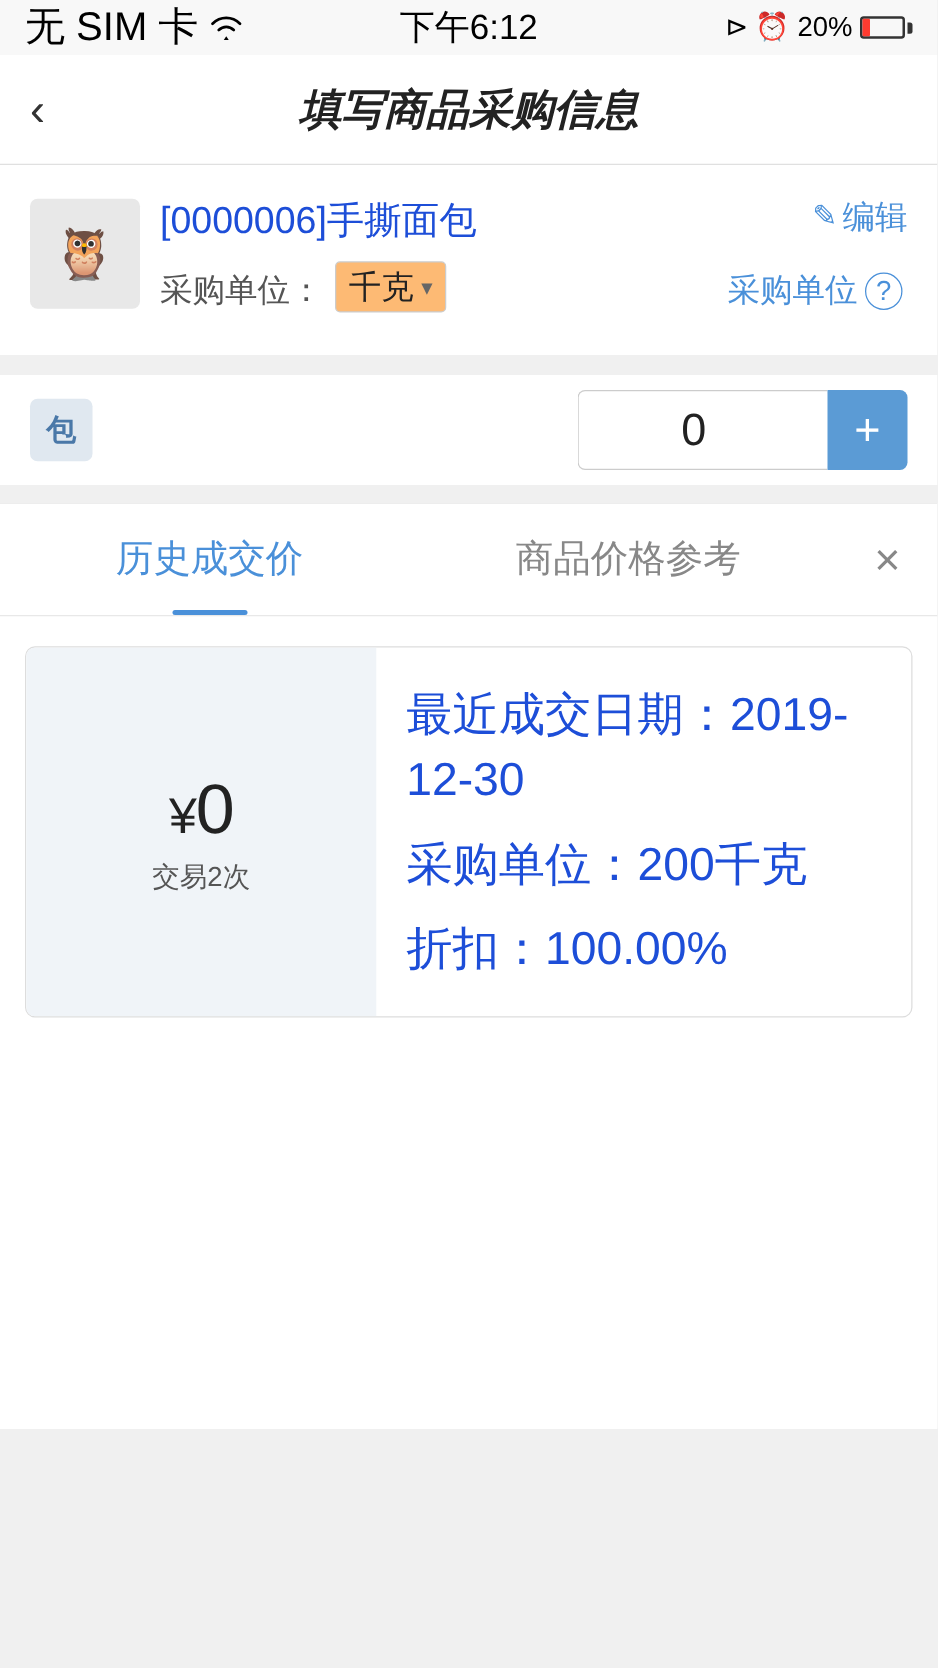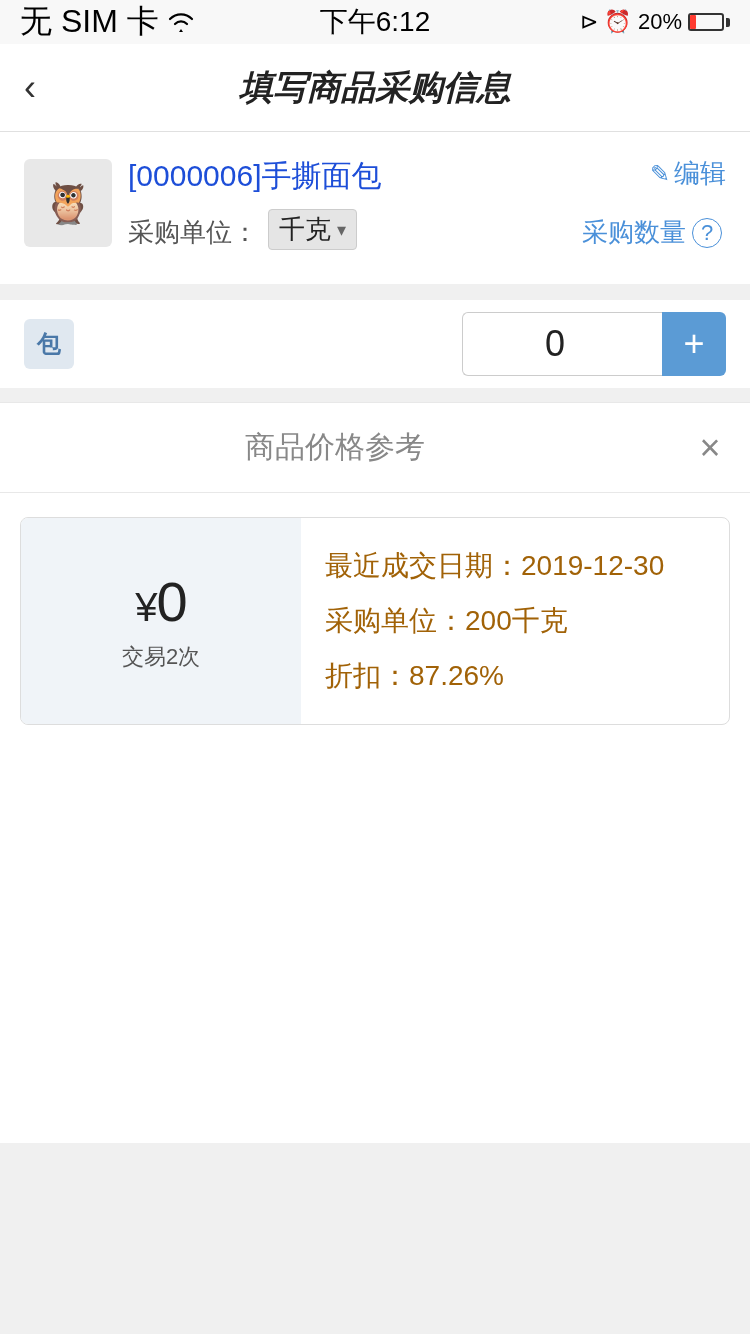--- a/index.html
+++ b/index.html
@@ -146,21 +146,21 @@
       gap: 10px;
       font-size: 26px;
       color: #555;
     }
     .unit-selector {
       display: flex;
       align-items: center;
       border: 1px solid #ccc;
       border-radius: 4px;
       padding: 2px 10px;
-      background: #e5e5e5;
+      background: #fdba74;
       gap: 6px;
       cursor: pointer;
     }
     .unit-selector span {
       font-size: 26px;
       color: #222;
     }
     .unit-selector .arrow-down {
       font-size: 18px;
       color: #666;
@@ -348,22 +348,22 @@
     }
     .history-right {
       flex: 1;
       padding: 28px 24px;
       display: flex;
       flex-direction: column;
       gap: 16px;
       justify-content: center;
     }
     .history-detail-row {
-      font-size: 28px;
-      color: #a16207;
+      font-size: 37px;
+      color: #1d4ed8;
       line-height: 1.4;
     }
 
     
     .content-area {
       background: #fff;
       min-height: 650px;
     }
   </style>
 </head>
@@ -416,21 +416,21 @@
         </div>
       </div>
     </div>
     <div style="display:flex;flex-direction:column;align-items:flex-end;gap:24px;">
       <div class="edit-link">
         <span style="font-size:24px;">✎</span>
         <span>编辑</span>
       </div>
       <div class="price-ref-row">
         <span class="price-ref-link">
-          <span>采购数量</span>
+          <span>采购单位</span>
           <span style="width:30px;height:30px;border-radius:50%;border:1.5px solid #4a90d9;display:inline-flex;align-items:center;justify-content:center;font-size:22px;color:#4a90d9;">?</span>
         </span>
       </div>
     </div>
   </div>
 </div>
 
 <div class="section-divider"></div>
 
 <div class="quantity-section">
@@ -442,20 +442,24 @@
   <div class="quantity-input-area">
     <input type="number" class="quantity-input" value="0" style="">
     <button class="quantity-plus-btn">
       <span>+</span>
     </button>
   </div>
 </div>
 
 <div class="tabs-section">
   <div class="tabs-header">
+    <div class="tab-item">
+      <span class="tab-label active">历史成交价</span>
+      <div class="tab-indicator"></div>
+    </div>
     <div class="tab-item">
       <span class="tab-label">商品价格参考</span>
     </div>
     <div class="tab-close-btn">
       <span>×</span>
     </div>
   </div>
 
   <div class="tab-content content-area">
     <div class="history-card">
@@ -466,18 +470,18 @@
         <div class="history-count">交易2次</div>
       </div>
       <div class="history-right">
         <div class="history-detail-row">
           <span>最近成交日期：</span><span>2019-12-30</span>
         </div>
         <div class="history-detail-row">
           <span>采购单位：</span><span>200千克</span>
         </div>
         <div class="history-detail-row">
-          <span>折扣：</span><span>87.26%</span>
+          <span>折扣：</span><span>100.00%</span>
         </div>
       </div>
     </div>
   </div>
 </div>
 
 </body></html>

